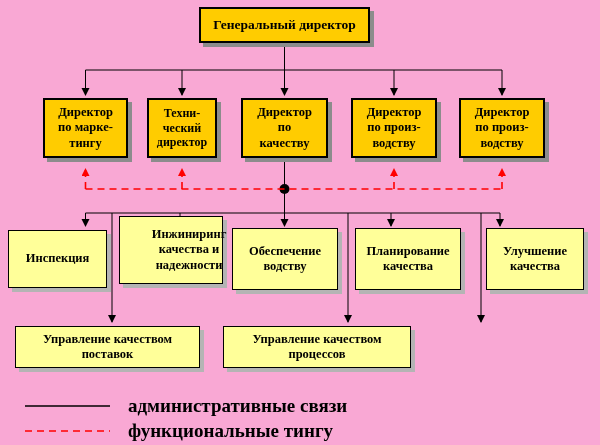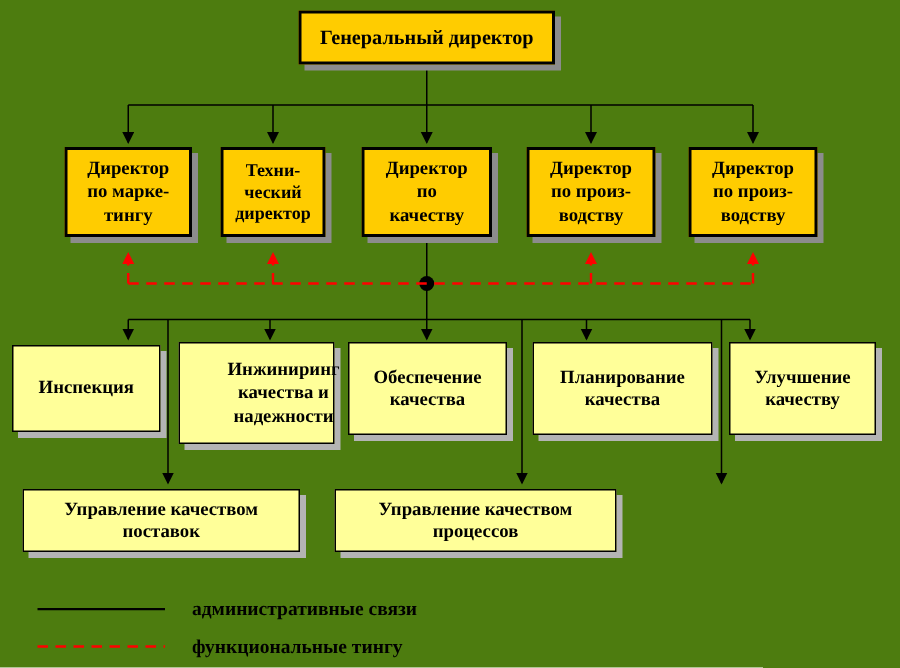--- a/index.html
+++ b/index.html
@@ -1,17 +1,17 @@
 <!DOCTYPE html>
 <html style="--box_top: #FFCC00; --box_sub: #FFFF99; --administrative_line: #000000; --functional_line: #FF0000; --shadow_dark: #8c8c8c; --shadow_light: #b4b4b4;"><head>
 <meta charset="utf-8">
 <style>
   html,body{margin:0;padding:0;background:#ffffff;}
   .canvas{
-    position:relative;width:600px;height:445px;background:#4d7c0f;
+    position:relative;width:600px;height:445px;background:#f9a8d4;
     font-family:"Liberation Serif","DejaVu Serif",serif;
     overflow:hidden;
   }
   .node{
     position:absolute;display:flex;align-items:center;justify-content:center;
     text-align:center;font-weight:bold;color:#000;
     white-space:pre-line;line-height:1.22;box-sizing:border-box;
   }
   .lvl-top{
     background:var(--box_top,#FFCC00);
@@ -23,21 +23,21 @@
     background:var(--box_sub,#FFFF99);
     border:1px solid #000;
     box-shadow:4px 4px 0 var(--shadow_light,#b4b4b4);
     font-size:12.5px;
   }
   svg.connectors{position:absolute;left:0;top:0;pointer-events:none;}
   .admin{stroke:#000000;fill:none;}
   .func{stroke:#ff0000;fill:none;stroke-width:1.6;stroke-dasharray:7 5;}
   .legend-label{
     position:absolute;left:128px;height:16px;display:flex;align-items:center;
-    font-weight:bold;font-size:13px;color:#000;
+    font-weight:bold;font-size:19px;color:#000;
   }
 </style>
 </head>
 <body>
 
 <div class="canvas">
 
   <svg class="connectors" width="600" height="445">
     <defs>
       <marker id="arrB" markerWidth="9" markerHeight="9" refX="7" refY="4" orient="auto" markerUnits="userSpaceOnUse">
@@ -96,29 +96,29 @@
 по
 качеству</div>
   <div class="node lvl-top" style="left:351px;top:98px;width:86px;height:60px;font-size:12.5px;">Директор
 по произ-
 водству</div>
   <div class="node lvl-top" style="left:459px;top:98px;width:86px;height:60px;font-size:12.5px;">Директор
 по произ-
 водству</div>
 
   <div class="node lvl-sub" style="left:8px;top:230px;width:99px;height:58px;">Инспекция</div>
-  <div class="node lvl-sub" style="left:119px;top:228px;width:104px;height:68px;padding-left:36px;">Инжиниринг
+  <div class="node lvl-sub" style="left:119px;top:216px;width:104px;height:68px;padding-left:36px;">Инжиниринг
 качества и
 надежности</div>
   <div class="node lvl-sub" style="left:232px;top:228px;width:106px;height:62px;">Обеспечение
-качества</div>
-  <div class="node lvl-sub" style="left:355px;top:228px;width:120px;height:62px;">Планирование
+водству</div>
+  <div class="node lvl-sub" style="left:355px;top:228px;width:106px;height:62px;">Планирование
 качества</div>
   <div class="node lvl-sub" style="left:486px;top:228px;width:98px;height:62px;">Улучшение
-качеству</div>
+качества</div>
 
   <div class="node lvl-sub" style="left:15px;top:326px;width:185px;height:42px;">Управление качеством
 поставок</div>
   <div class="node lvl-sub" style="left:223px;top:326px;width:188px;height:42px;">Управление качеством
 процессов</div>
 
   <div class="legend-label" style="top:398px;">административные связи</div>
   <div class="legend-label" style="top:423px;">функциональные тингу</div>
 
 </div>

